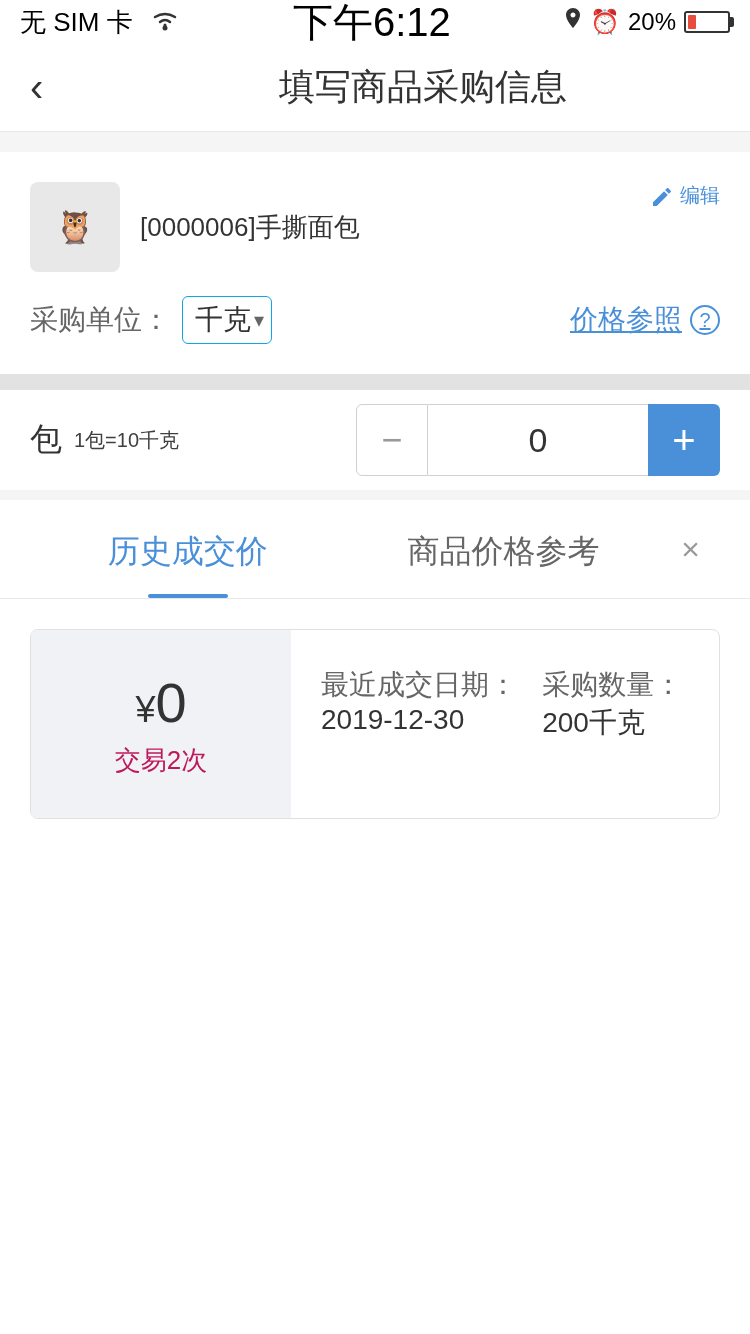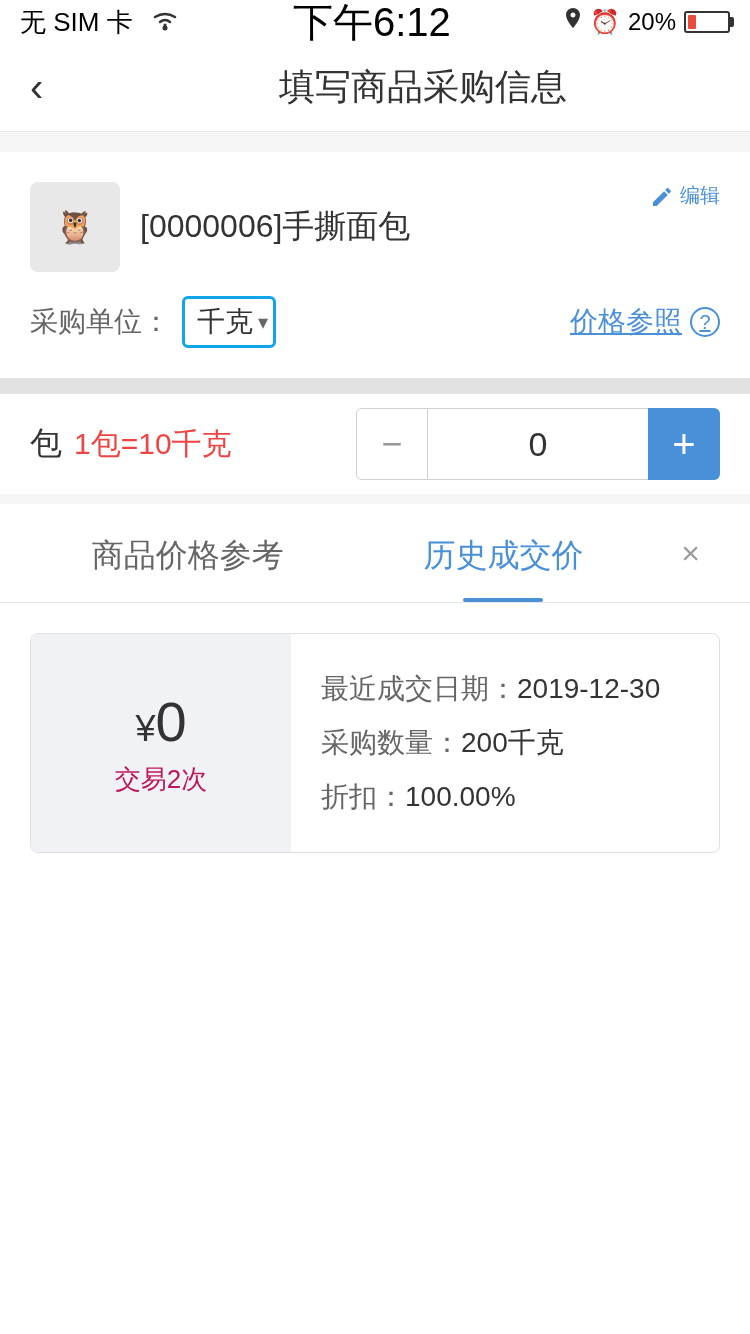--- a/index.html
+++ b/index.html
@@ -102,21 +102,21 @@
       height: 90px;
       background: #e8e8e8;
       border-radius: 8px;
       display: flex;
       align-items: center;
       justify-content: center;
       color: #999;
       font-size: 36px;
     }
     .product-name {
-      font-size: 32px;
+      font-size: 26px;
       color: #333;
       font-weight: 500;
     }
     .edit-link {
       display: flex;
       align-items: flex-end;
       gap: 6px;
       color: #4a90d9;
       font-size: 20px;
       cursor: pointer;
@@ -128,21 +128,21 @@
       gap: 44px;
     }
     .unit-left {
       display: flex;
       align-items: center;
       gap: 12px;
       font-size: 28px;
       color: #666;
     }
     .unit-select {
-      border: 3px solid #0ea5e9;
+      border: 1px solid #0ea5e9;
       border-radius: 6px;
       padding: 4px 20px 4px 12px;
       font-size: 28px;
       color: #333;
       background: #fff;
       appearance: none;
       position: relative;
       display: inline-flex;
       align-items: center;
       cursor: pointer;
@@ -202,22 +202,22 @@
       display: flex;
       align-items: center;
       gap: 12px;
     }
     .qty-unit {
       font-size: 32px;
       color: #333;
       font-weight: 500;
     }
     .qty-sub {
-      font-size: 30px;
-      color: #ef4444;
+      font-size: 20px;
+      color: #404040;
     }
     .quantity-input-group {
       display: flex;
       align-items: center;
       gap: 0;
     }
     .qty-input-box {
       width: 220px;
       height: 72px;
       border: 1px solid #d0d0d0;
@@ -317,21 +317,21 @@
     }
     .history-trades {
       font-size: 26px;
       color: #be185d;
       margin-top: 8px;
     }
     .history-right {
       flex: 1;
       padding: 36px 30px;
       display: flex;
-      flex-direction: column;
+      flex-direction: row;
       gap: 16px;
     }
     .history-detail-row {
       font-size: 28px;
       color: #333;
     }
     .history-detail-row .label { color: #666; }
 
     
     .white-fill {
@@ -413,45 +413,42 @@
   </div>
   <div class="quantity-input-group">
     <button class="qty-btn minus">−</button>
     <input class="qty-input-box" type="text" value="0" style="">
     <button class="qty-btn plus">+</button>
   </div>
 </div>
 
 <div class="tab-panel">
   <div class="tab-header">
+    <div class="tab-item active">
+      <span>历史成交价</span>
+    </div>
     <div class="tab-item">
       <span>商品价格参考</span>
-    </div>
-    <div class="tab-item active">
-      <span>历史成交价</span>
     </div>
     <div class="tab-close">×</div>
   </div>
 
   <div class="history-content">
     <div class="history-card">
       <div class="history-left">
         <div class="history-price">
           <span class="currency">¥</span><span>0</span>
         </div>
         <div class="history-trades">交易2次</div>
       </div>
       <div class="history-right">
         <div class="history-detail-row">
           <span class="label">最近成交日期：</span><span>2019-12-30</span>
         </div>
         <div class="history-detail-row">
           <span class="label">采购数量：</span><span>200千克</span>
         </div>
-        <div class="history-detail-row">
-          <span class="label">折扣：</span><span>100.00%</span>
-        </div>
       </div>
     </div>
   </div>
 </div>
 
 <div class="white-fill"></div>
 
 </body></html>

